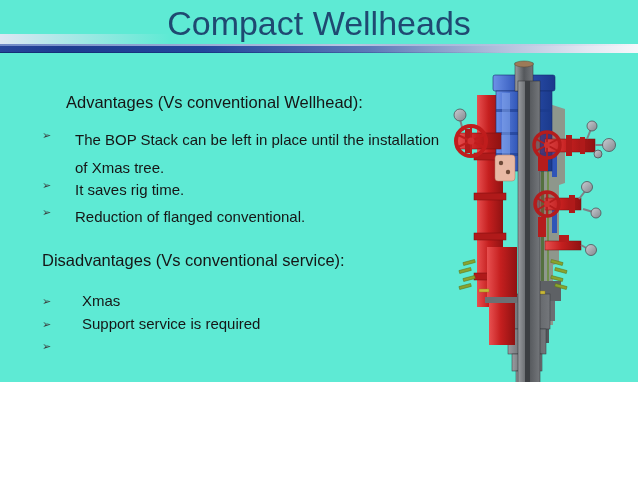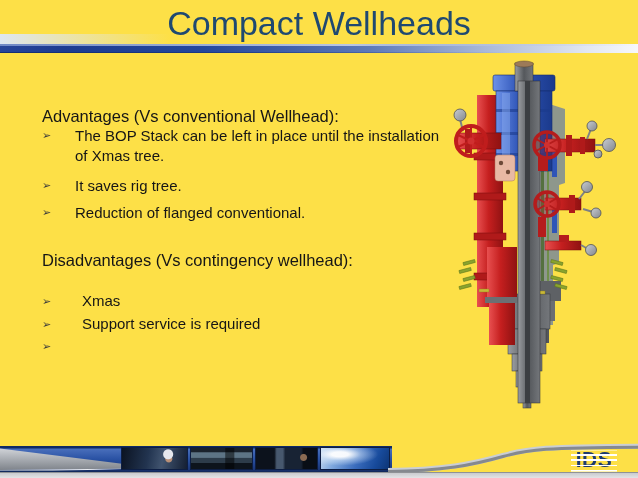--- a/index.html
+++ b/index.html
@@ -1,17 +1,17 @@
 <!DOCTYPE html>
 <html><head>
 <meta charset="utf-8">
 <style>
   html,body{margin:0;padding:0;background:#ffffff;}
   .slide{
-    position:relative;width:638px;height:478px;background:#fde047;overflow:hidden;
+    position:relative;width:638px;height:382px;background:#5eead4;overflow:hidden;
     font-family:"Liberation Sans",sans-serif;
   }
   
   .title{
     position:absolute;top:4px;left:0;width:100%;text-align:center;
     font-size:34px;font-weight:400;color:#1f4971;letter-spacing:0px;
   }
   .haze{position:absolute;left:0;top:34px;width:170px;height:10px;
     background:linear-gradient(to right,#dde6f3,rgba(255,255,255,0));}
   .divider{
@@ -20,21 +20,21 @@
   }
   .divider::before{content:"";position:absolute;top:0;left:0;right:0;height:2px;
     background:linear-gradient(to right,#7089c6,#b9c6e2 55%,rgba(255,255,255,0));}
   .divider::after{content:"";position:absolute;bottom:0;left:0;right:0;height:1px;
     background:linear-gradient(to right,#142e74,rgba(255,255,255,0) 80%);}
   
   .h{position:absolute;left:42px;font-size:16.5px;color:#161616;}
   .row{position:absolute;left:42px;display:flex;align-items:flex-start;}
   .glyph{width:33px;flex:0 0 33px;font-size:11px;color:#3a3a3a;padding-top:3px;}
   .row.dis .glyph{width:40px;flex:0 0 40px;}
-  .btext{font-size:15px;color:#161616;line-height:20px;}
+  .btext{font-size:15px;color:#161616;line-height:28px;}
   .row.dis .btext{line-height:17px;}
   .w380{width:380px;}
   
   .band-svg{position:absolute;left:0;top:446px;}
   .photo{position:absolute;top:447px;height:23px;border:1px solid #0d1e44;box-sizing:border-box;}
   .photo1{left:121px;width:67px;background:
     radial-gradient(circle at 71% 30%, #e6e8ee 0 4.5px, rgba(0,0,0,0) 5.5px),
     radial-gradient(circle at 72% 52%, #b99077 0 3px, rgba(0,0,0,0) 4px),
     linear-gradient(100deg,#0b1322 0%,#223450 40%,#41546f 62%,#141f33 100%);}
   .photo2{left:190px;width:63px;background:
@@ -60,36 +60,36 @@
 </style>
 </head>
 <body>
 
 <div class="slide">
 
   <div class="title">Compact Wellheads</div>
   <div class="haze"></div>
   <div class="divider"></div>
 
-  <div class="h" style="top:107px;">Advantages (Vs conventional Wellhead):</div>
+  <div class="h" style="top:93px;margin-left:24px;">Advantages (Vs conventional Wellhead):</div>
 
   <div class="row" style="top:126px;">
     <span class="glyph">➢</span>
     <span class="btext w380">The BOP Stack can be left in place until the installation of Xmas tree.</span>
   </div>
   <div class="row" style="top:176px;">
     <span class="glyph">➢</span>
-    <span class="btext w380">It saves rig tree.</span>
+    <span class="btext w380">It saves rig time.</span>
   </div>
   <div class="row" style="top:203px;">
     <span class="glyph">➢</span>
     <span class="btext w380">Reduction of flanged conventional.</span>
   </div>
 
-  <div class="h" style="top:251px;">Disadvantages (Vs contingency wellhead):</div>
+  <div class="h" style="top:251px;">Disadvantages (Vs conventional service):</div>
 
   <div class="row dis" style="top:292px;">
     <span class="glyph">➢</span>
     <span class="btext">Xmas</span>
   </div>
   <div class="row dis" style="top:315px;">
     <span class="glyph">➢</span>
     <span class="btext">Support service is required</span>
   </div>
   <div class="row dis" style="top:337px;">

